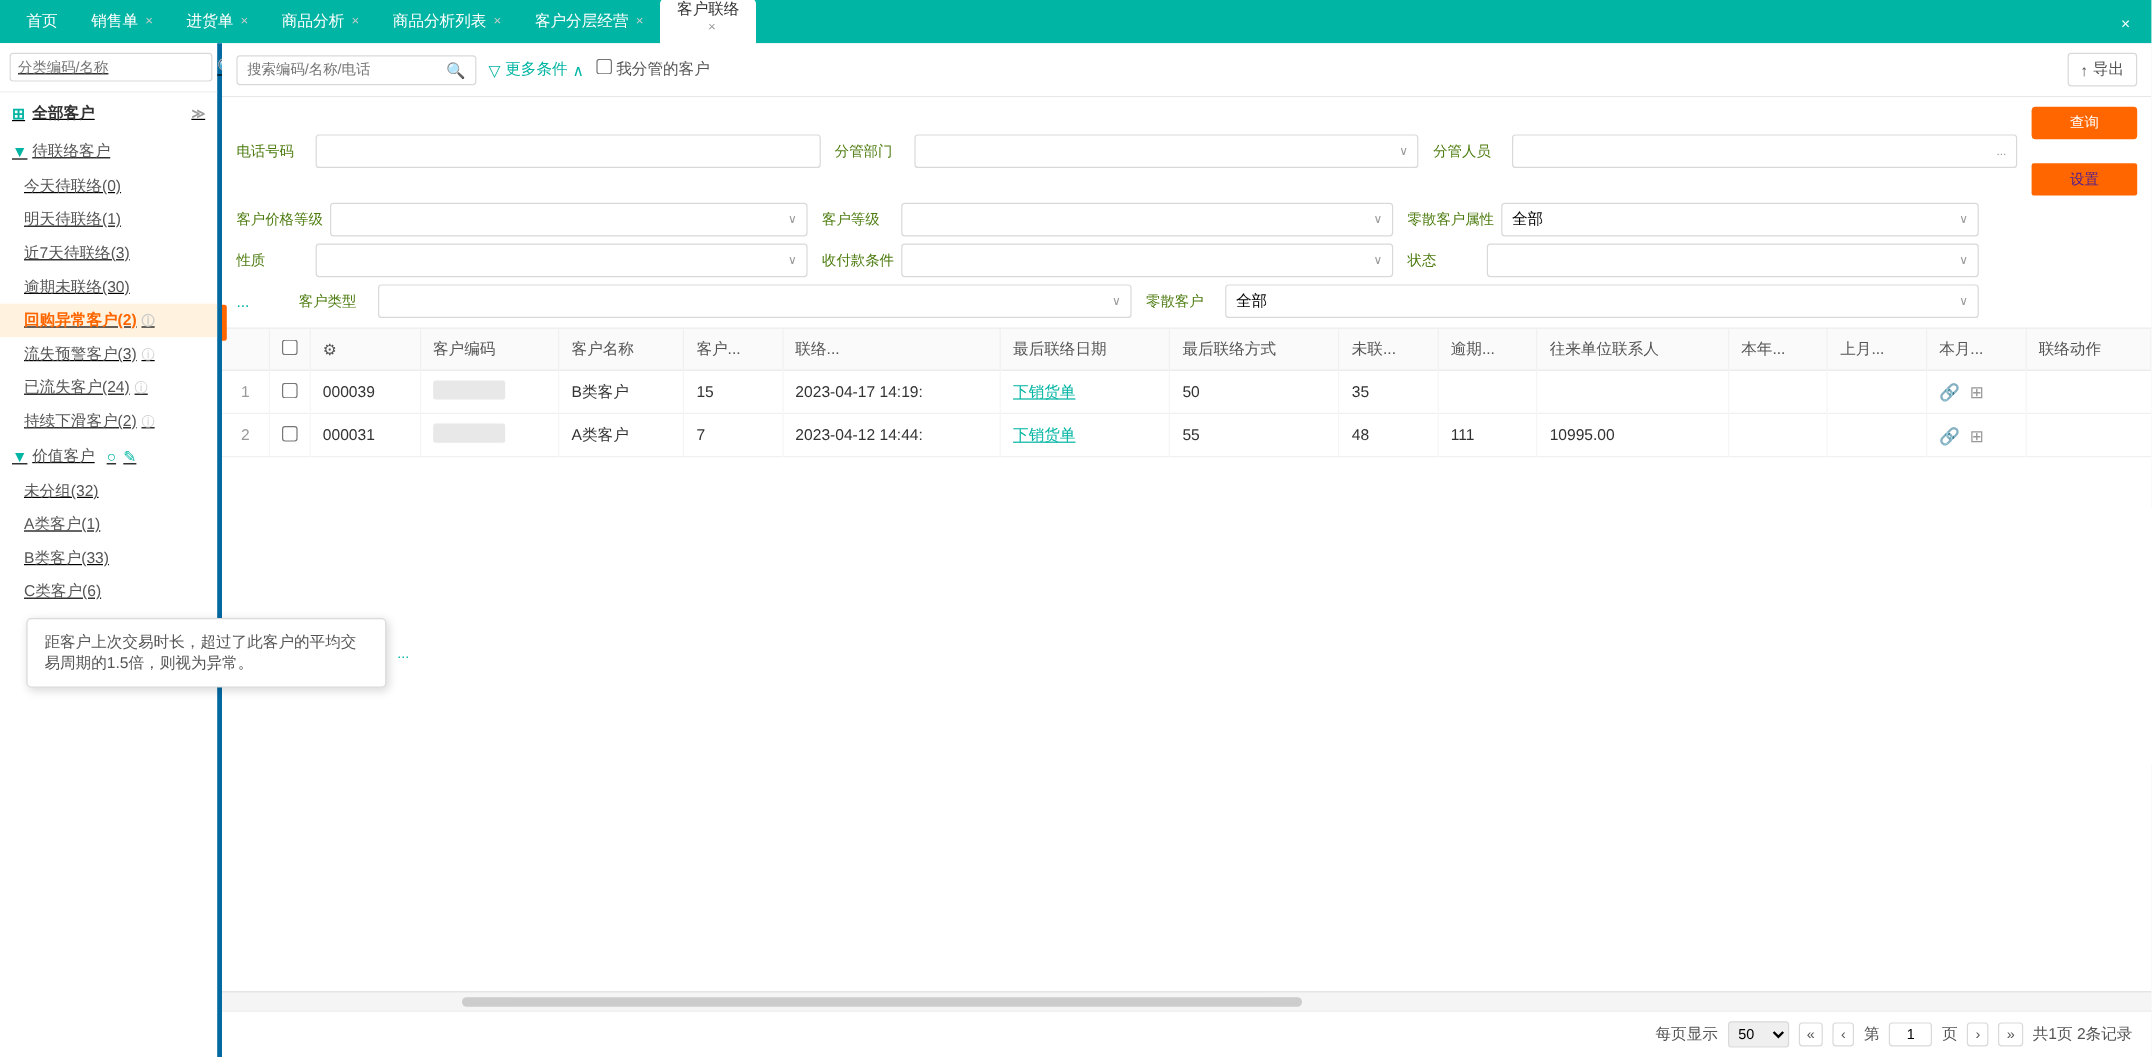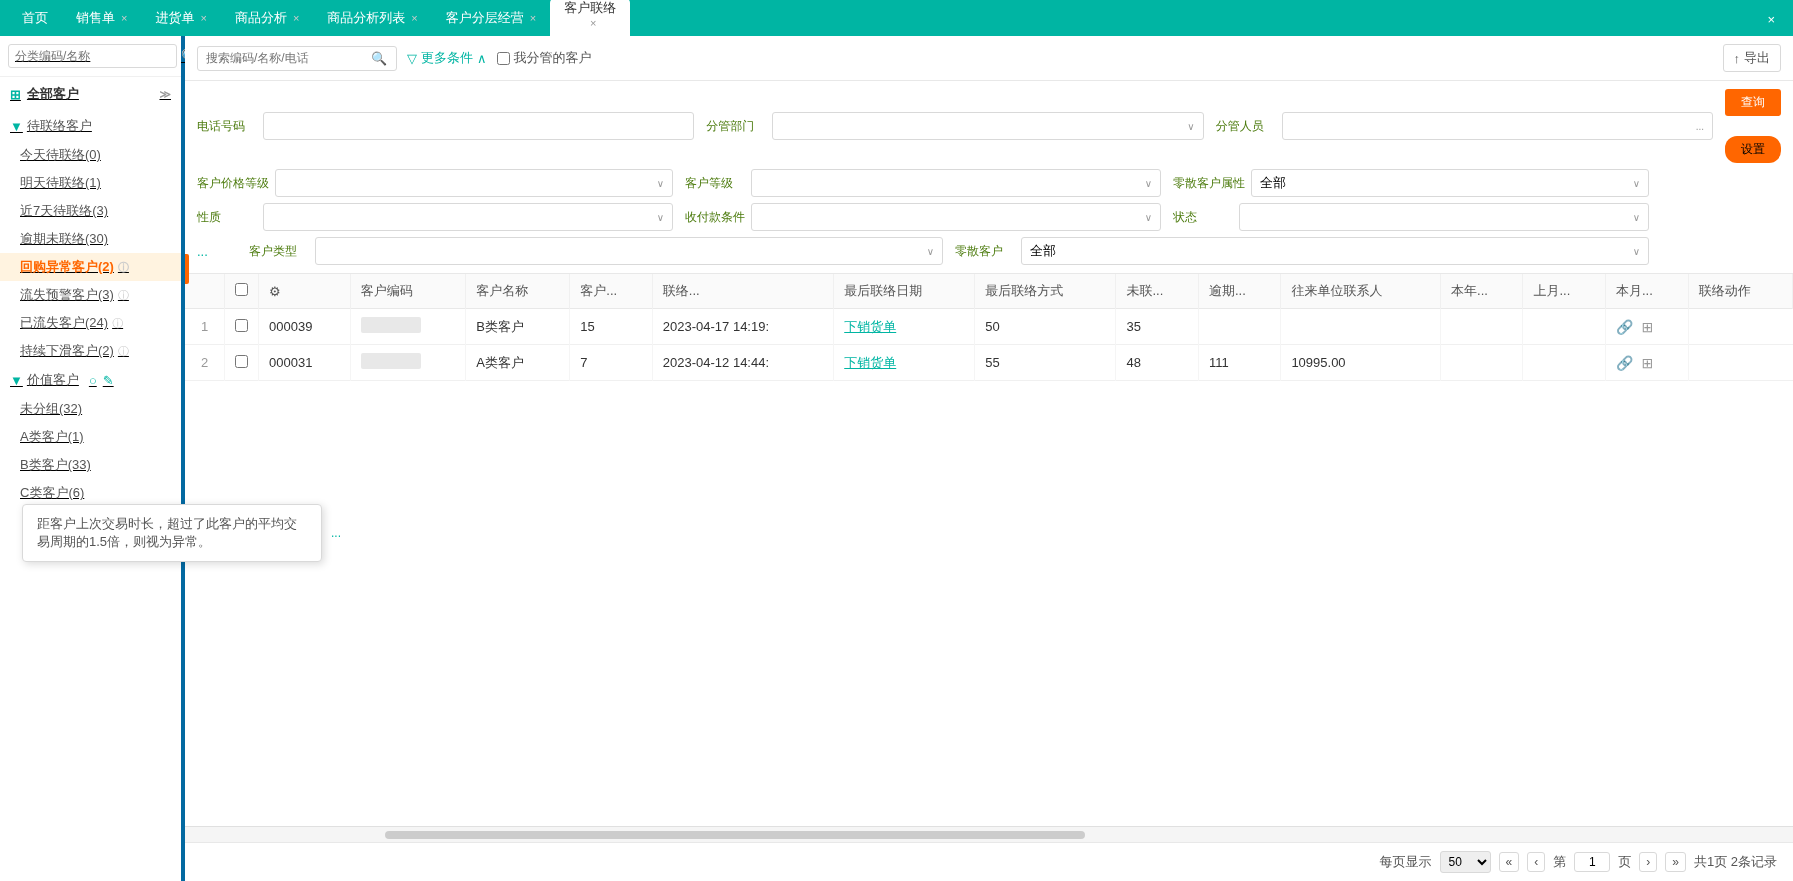--- a/index.html
+++ b/index.html
@@ -152,21 +152,21 @@
     .toolbar .more-filters {
       display: flex;
       align-items: center;
       gap: 4px;
       color: #00b5a3;
       cursor: pointer;
       font-size: 12px;
     }
     .toolbar .my-customers {
       display: flex;
-      align-items: center;
+      align-items: flex-start;
       gap: 4px;
       color: #555;
       font-size: 12px;
       cursor: pointer;
     }
     .toolbar-right { margin-left: auto; }
     .export-btn {
       background: none;
       border: 1px solid #d9d9d9;
       border-radius: 3px;
@@ -238,24 +238,24 @@
       color: white;
       border: none;
       border-radius: 3px;
       padding: 5px 16px;
       cursor: pointer;
       font-size: 12px;
       white-space: nowrap;
     }
     .btn-settings {
       background: #ff6600;
-      color: #000000;
+      color: #4c1d95;
       border: none;
-      border-radius: 12px;
-      padding: 5px 16px;
+      border-radius: 2px;
+      padding: 5px 32px;
       cursor: pointer;
       font-size: 12px;
       white-space: nowrap;
     }
 
     
     .table-area {
       flex: 1;
       overflow: auto;
       background: white;
@@ -606,21 +606,21 @@
             <label>零散客户</label>
             <div class="filter-select">
               <span>全部</span>
               <span class="chevron">∨</span>
             </div>
           </div>
           <div style="width:120px;"></div>
         </div>
       </div>
 
-      <div class="tooltip-box" style="position:fixed; left:22px; top:504px; z-index:200;">
+      <div class="tooltip-box" style="position:fixed; left:22px; top:515px; z-index:200;">
         <span>距客户上次交易时长，超过了此客户的平均交易周期的1.5倍，则视为异常。</span>
       </div>
 
       <div class="table-area">
         <table>
           <thead>
             <tr>
               <th></th>
               <th class="check-col">
                 <input type="checkbox" style="">

